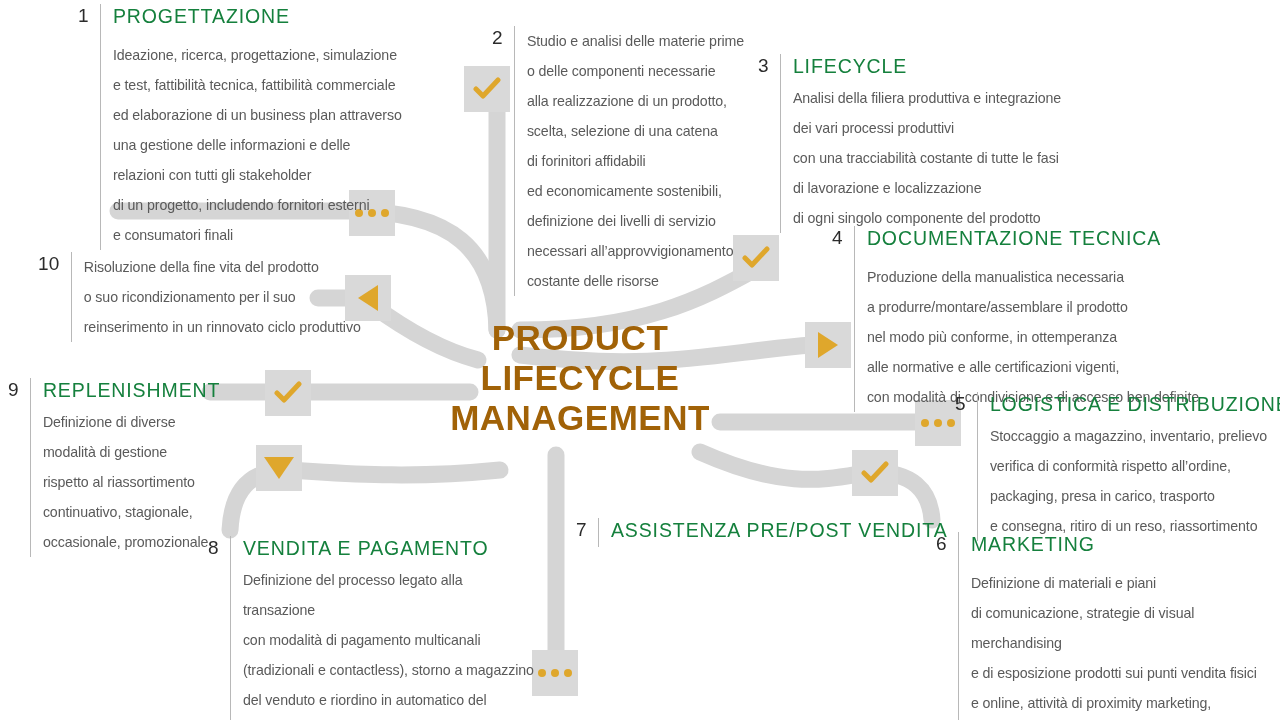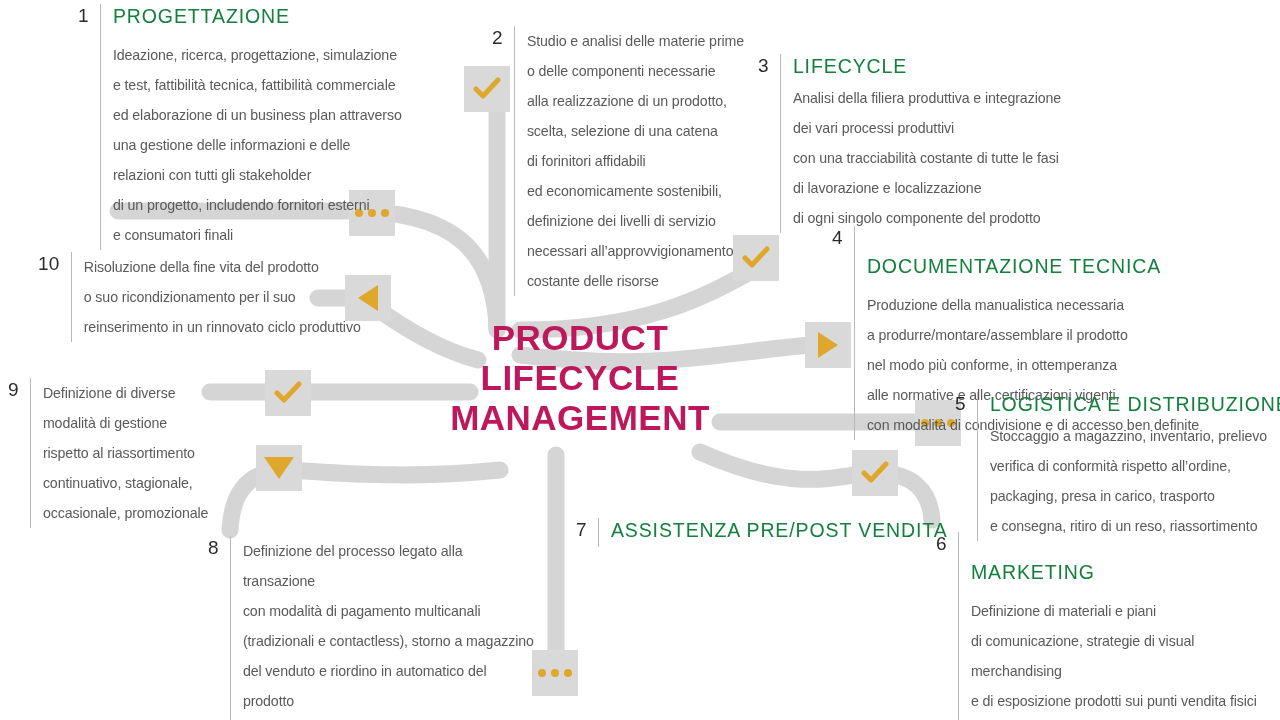--- a/index.html
+++ b/index.html
@@ -113,30 +113,30 @@
   .b5 { left: 955px; top: 392px; width: 320px; }
   .b6 { left: 936px; top: 532px; width: 340px; }
   .b7 { left: 576px; top: 518px; width: 330px; }
   .b8 { left: 208px; top: 536px; width: 330px; }
   .b9 { left: 8px;   top: 378px; width: 215px; }
   .b10{ left: 38px;  top: 252px; width: 330px; }
 
   .b1  .title, .b2 .title { margin-bottom: 12px; }
   .b3  .title, .b5 .title, .b9 .title, .b10 .title,
   .b7  .title, .b8 .title { margin-bottom: 5px; }
-  .b4  .title, .b6 .title { margin-bottom: 12px; margin-top: 28px; }
+  .b4  .title, .b6 .title { margin-bottom: 12px; }
 
   
   #center-title {
     position: absolute;
     left: 430px;
     top: 318px;
     width: 300px;
     text-align: center;
-    color: #be185d;
+    color: #a16207;
     font-family: "Liberation Sans", sans-serif;
     font-weight: bold;
     font-size: 35px;
     line-height: 40px;
     letter-spacing: 0.5px;
   }
   #center-title span { display: block; }
 </style>
 </head>
 <body>
@@ -334,33 +334,35 @@
     <div class="rule"></div>
     <div class="body">
       <div class="title">ASSISTENZA PRE/POST VENDITA</div>
     </div>
   </div>
 
   <div class="block b8">
     <div class="num">8</div>
     <div class="rule"></div>
     <div class="body">
+      <div class="title">VENDITA E PAGAMENTO</div>
       <div class="desc">Definizione del processo legato alla transazione
 con modalità di pagamento multicanali
 (tradizionali e contactless), storno a magazzino
 del venduto e riordino in automatico del prodotto
 venduto, analitiche su orari di vendita e
 modalità, dati su invenduto e picchi di vendita</div>
     </div>
   </div>
 
   <div class="block b9">
     <div class="num">9</div>
     <div class="rule"></div>
     <div class="body">
+      <div class="title">REPLENISHMENT</div>
       <div class="desc">Definizione di diverse
 modalità di gestione
 rispetto al riassortimento
 continuativo, stagionale,
 occasionale, promozionale</div>
     </div>
   </div>
 
   <div class="block b10">
     <div class="num">10</div>

